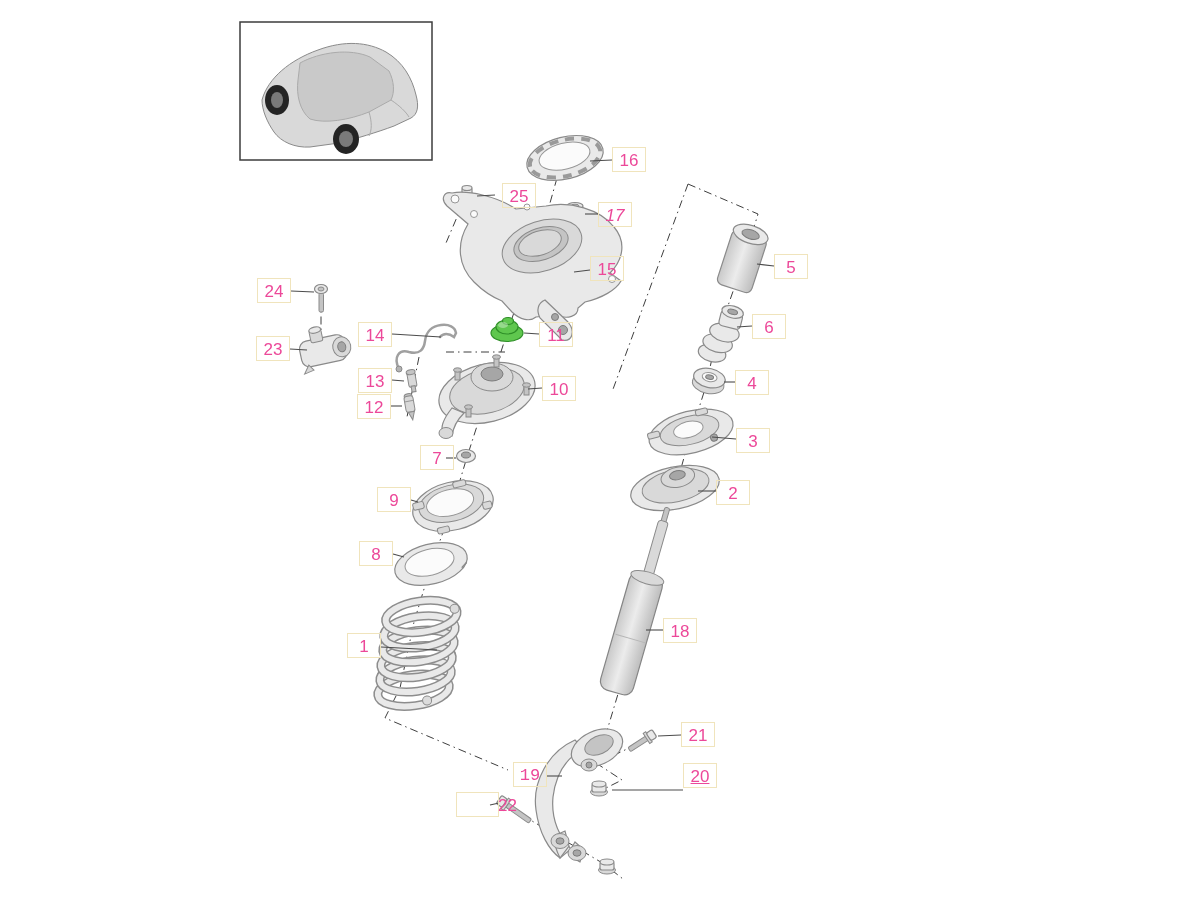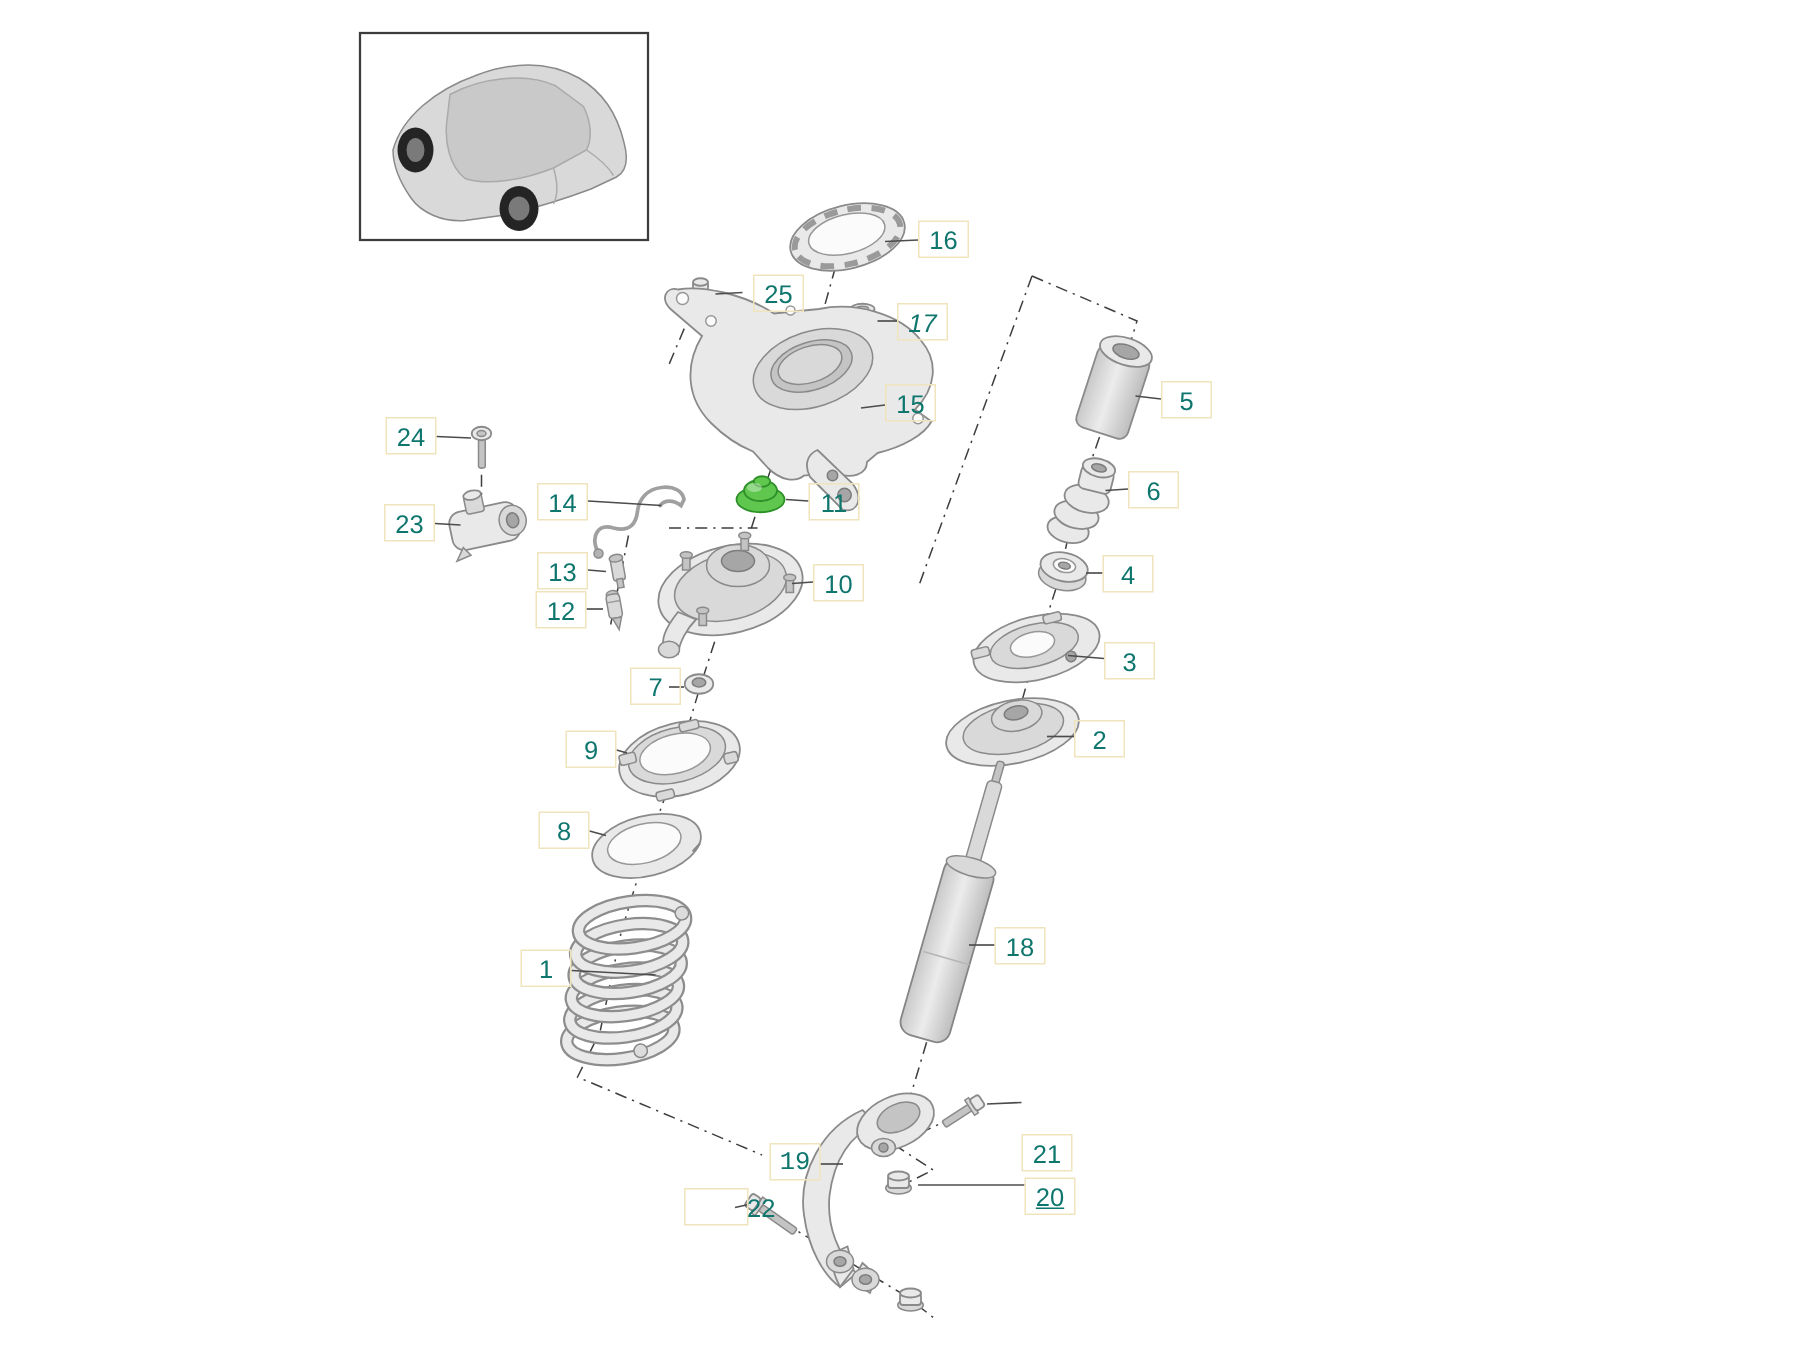--- a/index.html
+++ b/index.html
@@ -11,21 +11,21 @@
   .pf{fill:#e9e9e9;stroke:#8a8a8a;stroke-width:1.2;}
   .pm{fill:#d9d9d9;stroke:#8a8a8a;stroke-width:1;}
   .pd{fill:#c4c4c4;stroke:#8a8a8a;stroke-width:1;}
   .ph{fill:#a6a6a6;stroke:#7c7c7c;stroke-width:1;}
   .pw{fill:#fbfbfb;stroke:#979797;stroke-width:1;}
   .wire{fill:none;stroke:#a0a0a0;stroke-width:2.5;stroke-linecap:round;}
   .coil-out{fill:none;stroke:#8d8d8d;stroke-width:9;}
   .coil-in{fill:none;stroke:#e9e9e9;stroke-width:6;}
   .hl{fill:var(--hl,#5fc74e);stroke:#2f8f28;stroke-width:1.2;}
   .part-label{position:absolute;width:34px;height:25px;line-height:25px;text-align:center;
-      font-size:17px;color:#0f766e;border:1px solid var(--label-border,#f0e4bc);
+      font-size:17px;color:#ec4899;border:1px solid var(--label-border,#f0e4bc);
       background:transparent;box-sizing:border-box;cursor:pointer;}
 </style>
 </head>
 <body>
 
 <div id="stage">
 <svg id="art" width="1200" height="900" viewBox="0 0 1200 900">
   <defs>
     <linearGradient id="gmetal" x1="0" y1="0" x2="1" y2="0">
       <stop offset="0" stop-color="#c9c9c9"></stop>
@@ -324,20 +324,20 @@
       <div class="part-label" style="left: 542px; top: 376px;">10</div>
       <div class="part-label" style="left: 539px; top: 322px;">11</div>
       <div class="part-label" style="left: 357px; top: 394px;">12</div>
       <div class="part-label" style="left: 358px; top: 368px;">13</div>
       <div class="part-label" style="left: 358px; top: 322px;">14</div>
       <div class="part-label" style="left: 590px; top: 256px;">15</div>
       <div class="part-label" style="left: 612px; top: 147px;">16</div>
       <div class="part-label" style="left: 598px; top: 202px; font-style: italic;">17</div>
       <div class="part-label" style="left: 663px; top: 618px;">18</div>
       <div class="part-label" style="left: 513px; top: 762px; font-family: Liberation Mono, monospace;">19</div>
-      <div class="part-label" style="left: 683px; top: 785px; text-decoration: underline;">20</div>
-      <div class="part-label" style="left: 681px; top: 756px;">21</div>
+      <div class="part-label" style="left: 683px; top: 763px; text-decoration: underline;">20</div>
+      <div class="part-label" style="left: 681px; top: 722px;">21</div>
       <div class="part-label" style="left: 456px; top: 792px; padding-left: 41px;">22</div>
       <div class="part-label" style="left: 256px; top: 336px;">23</div>
       <div class="part-label" style="left: 257px; top: 278px;">24</div>
       <div class="part-label" style="left: 502px; top: 183px;">25</div>
     </div>
 </div>
 
 </body></html>

